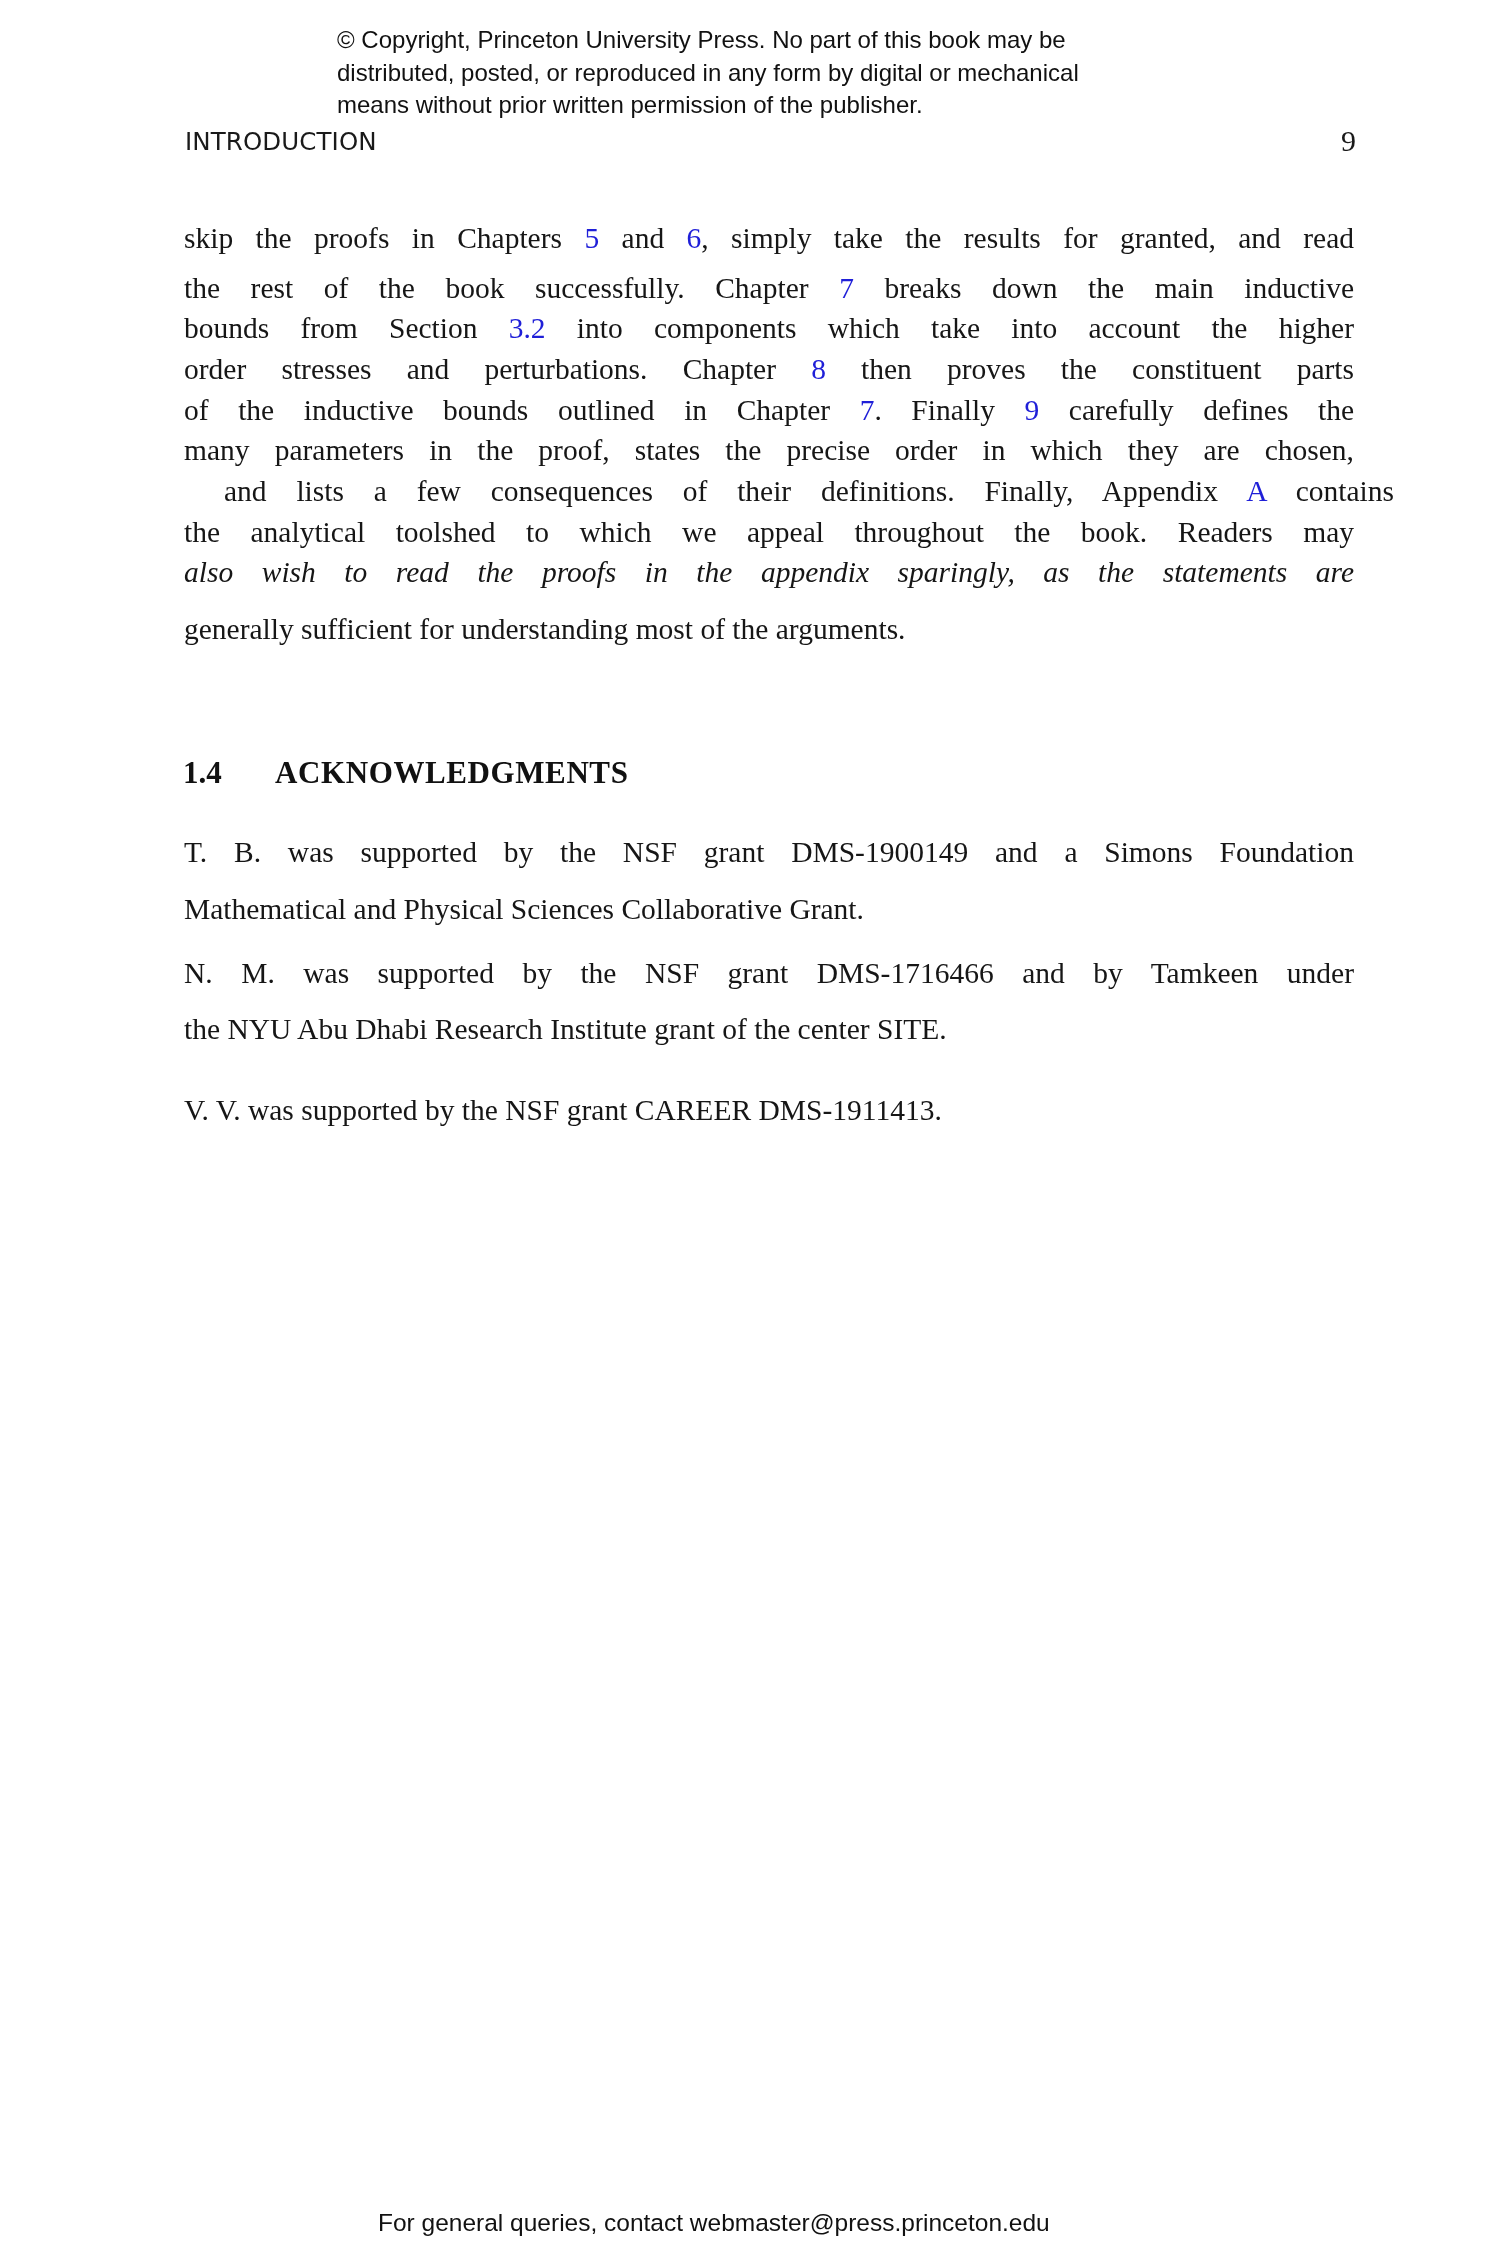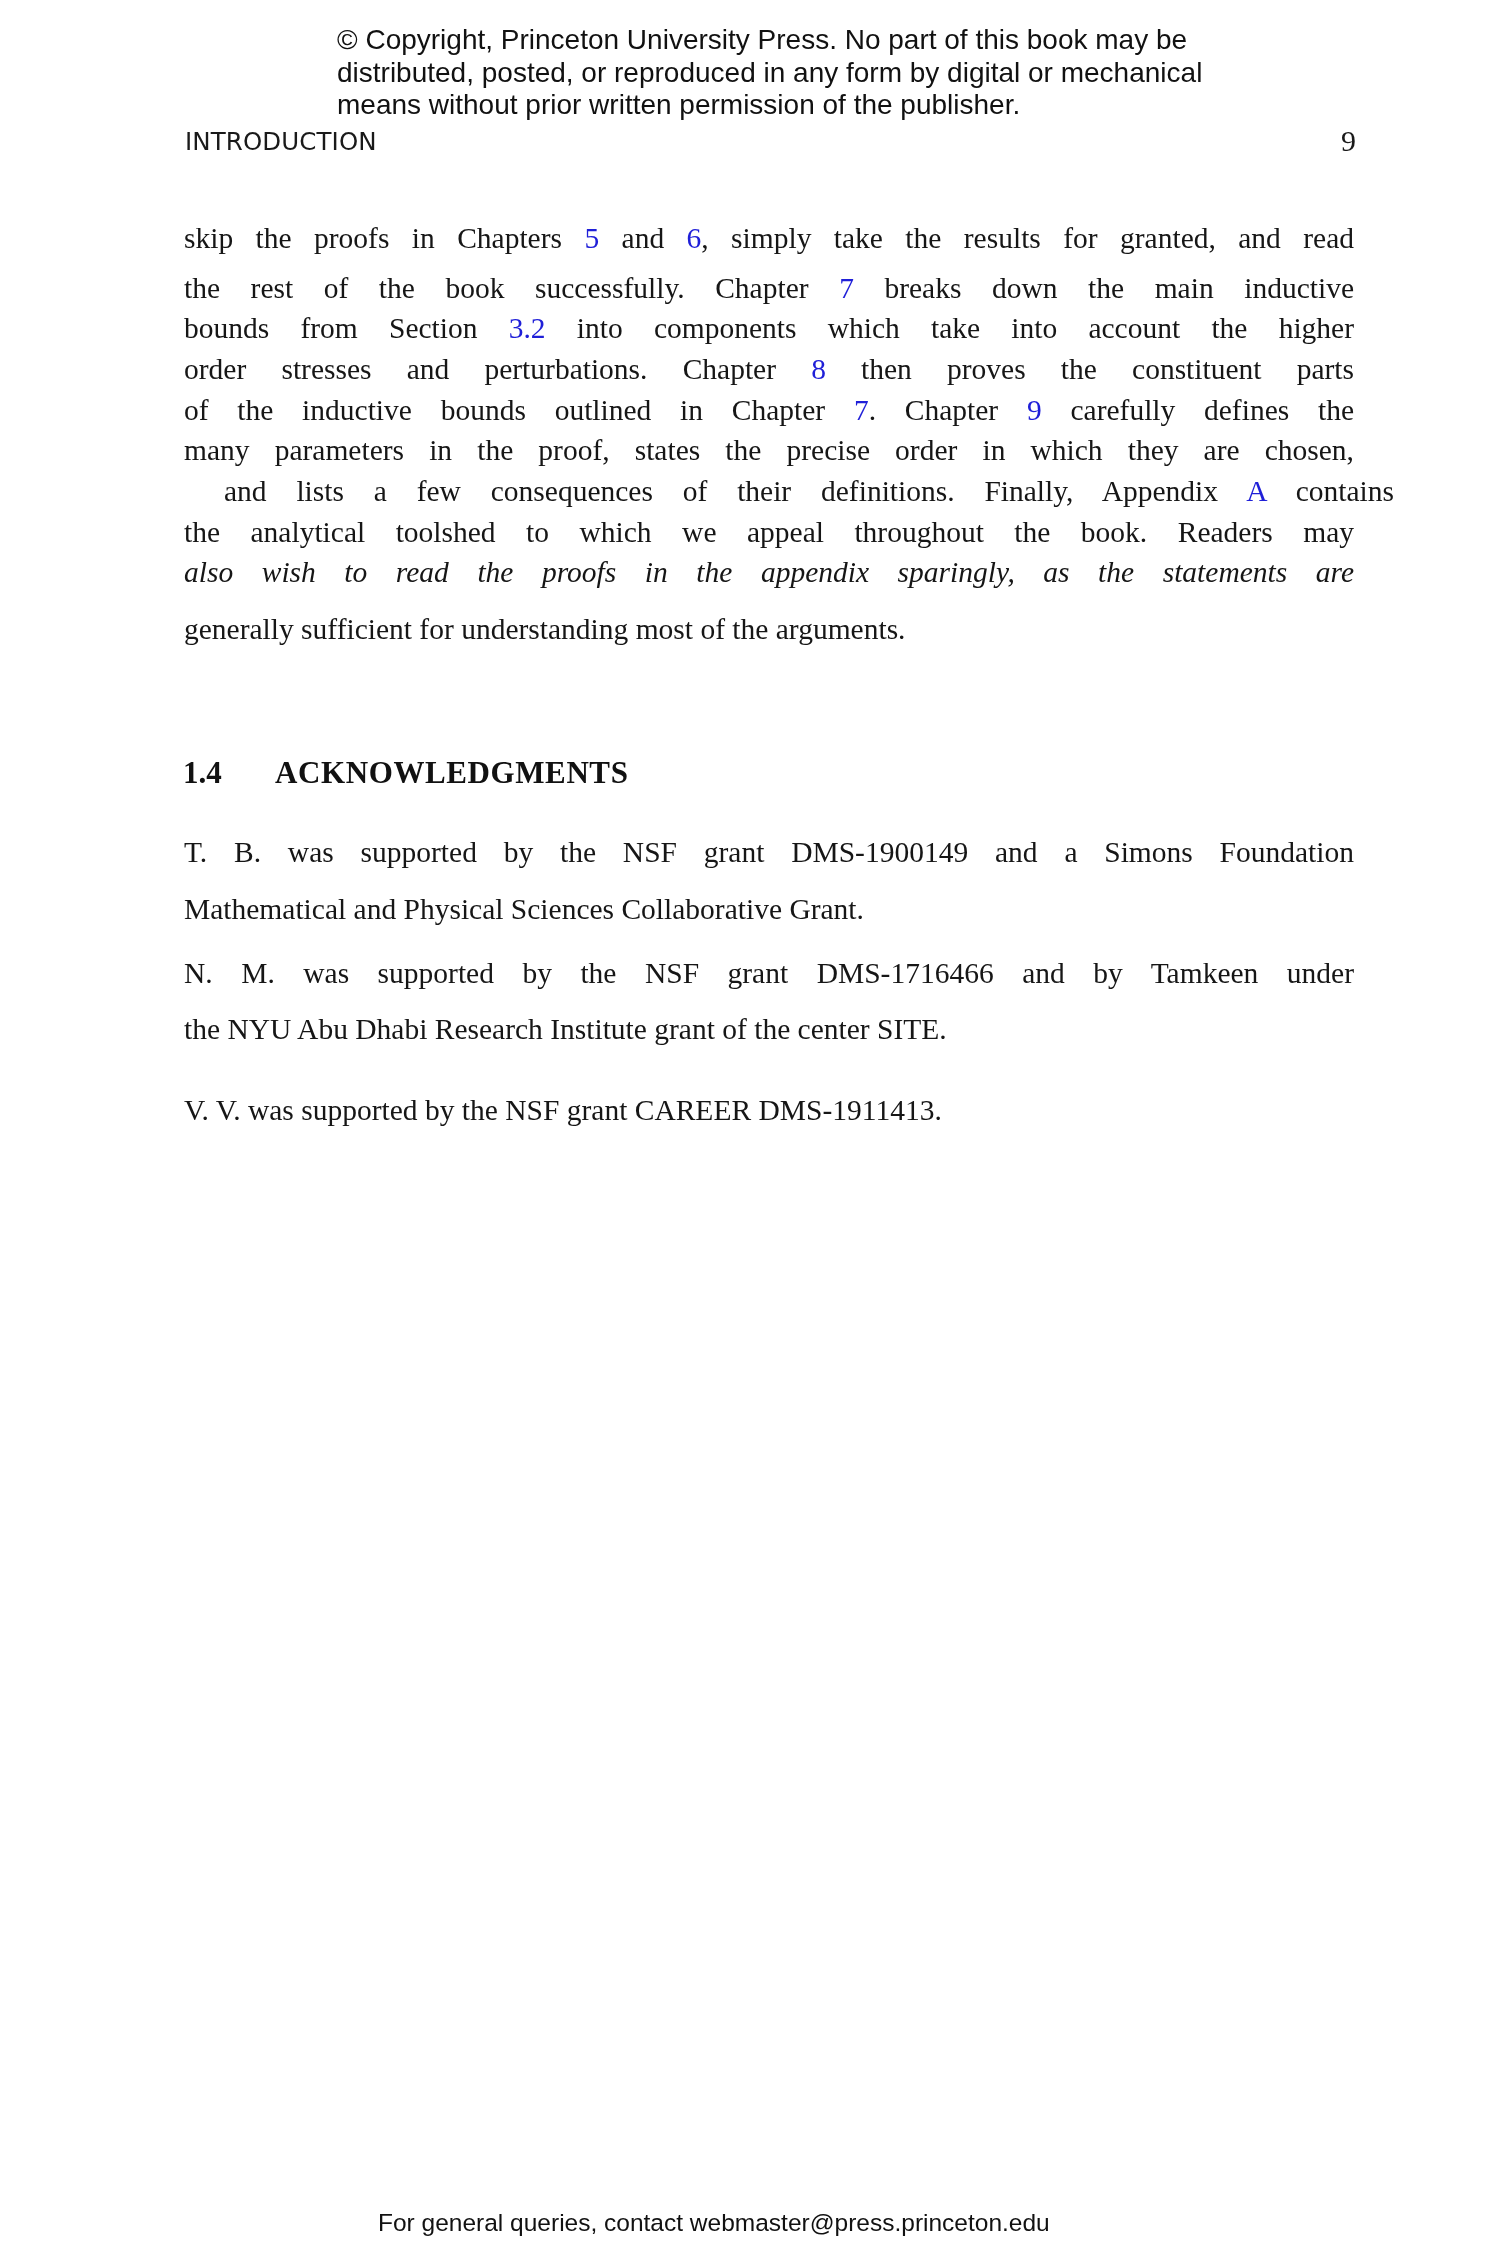--- a/index.html
+++ b/index.html
@@ -12,21 +12,21 @@
     height: 2265px;
     position: relative;
     overflow: hidden;
     color: #111111;
   }
   .copyright {
     position: absolute;
     left: 337px;
     top: 24px;
     font-family: "Liberation Sans", sans-serif;
-    font-size: 28px;
+    font-size: 24px;
     line-height: 32.5px;
     color: #111111;
     white-space: nowrap;
   }
   .copyright .cline { display: block; }
   .running-head {
     position: absolute;
     left: 185px;
     top: 127px;
     width: 1171px;
@@ -121,21 +121,21 @@
 <div class="running-head">
   <span class="title">INTRODUCTION</span>
   <span class="pagenum">9</span>
 </div>
 
 <div class="textblock" id="body-text" style="top:0;">
     <div class="line" style="top: 218px;"><span>skip the proofs in Chapters </span><a class="link">5</a><span> and </span><a class="link">6</a><span>, simply take the results for granted, and read</span></div>
     <div class="line" style="top: 267.65px;"><span>the rest of the book successfully. Chapter </span><a class="link">7</a><span> breaks down the main inductive</span></div>
     <div class="line" style="top: 308.3px;"><span>bounds from Section </span><a class="link">3.2</a><span> into components which take into account the higher</span></div>
     <div class="line" style="top: 348.95px;"><span>order stresses and perturbations. Chapter </span><a class="link">8</a><span> then proves the constituent parts</span></div>
-    <div class="line" style="top: 389.6px;"><span>of the inductive bounds outlined in Chapter </span><a class="link">7</a><span>. Chapter </span><a class="link">9</a><span> carefully defines the</span></div>
+    <div class="line" style="top: 389.6px;"><span>of the inductive bounds outlined in Chapter </span><a class="link">7</a><span>. Finally </span><a class="link">9</a><span> carefully defines the</span></div>
     <div class="line" style="top: 430.25px;"><span>many parameters in the proof, states the precise order in which they are chosen,</span></div>
     <div class="line" style="top: 470.9px; margin-left: 40px;"><span>and lists a few consequences of their definitions. Finally, Appendix </span><a class="link">A</a><span> contains</span></div>
     <div class="line" style="top: 511.55px;"><span>the analytical toolshed to which we appeal throughout the book. Readers may</span></div>
     <div class="line" style="top: 552.2px; font-style: italic;"><span>also wish to read the proofs in the appendix sparingly, as the statements are</span></div>
     <div class="line last" style="top: 592.85px;"><span>generally sufficient for understanding most of the arguments.</span></div>
   </div>
 
 <div class="section-heading">
   <span class="num">1.4</span><span class="htitle">ACKNOWLEDGMENTS</span>
 </div>

